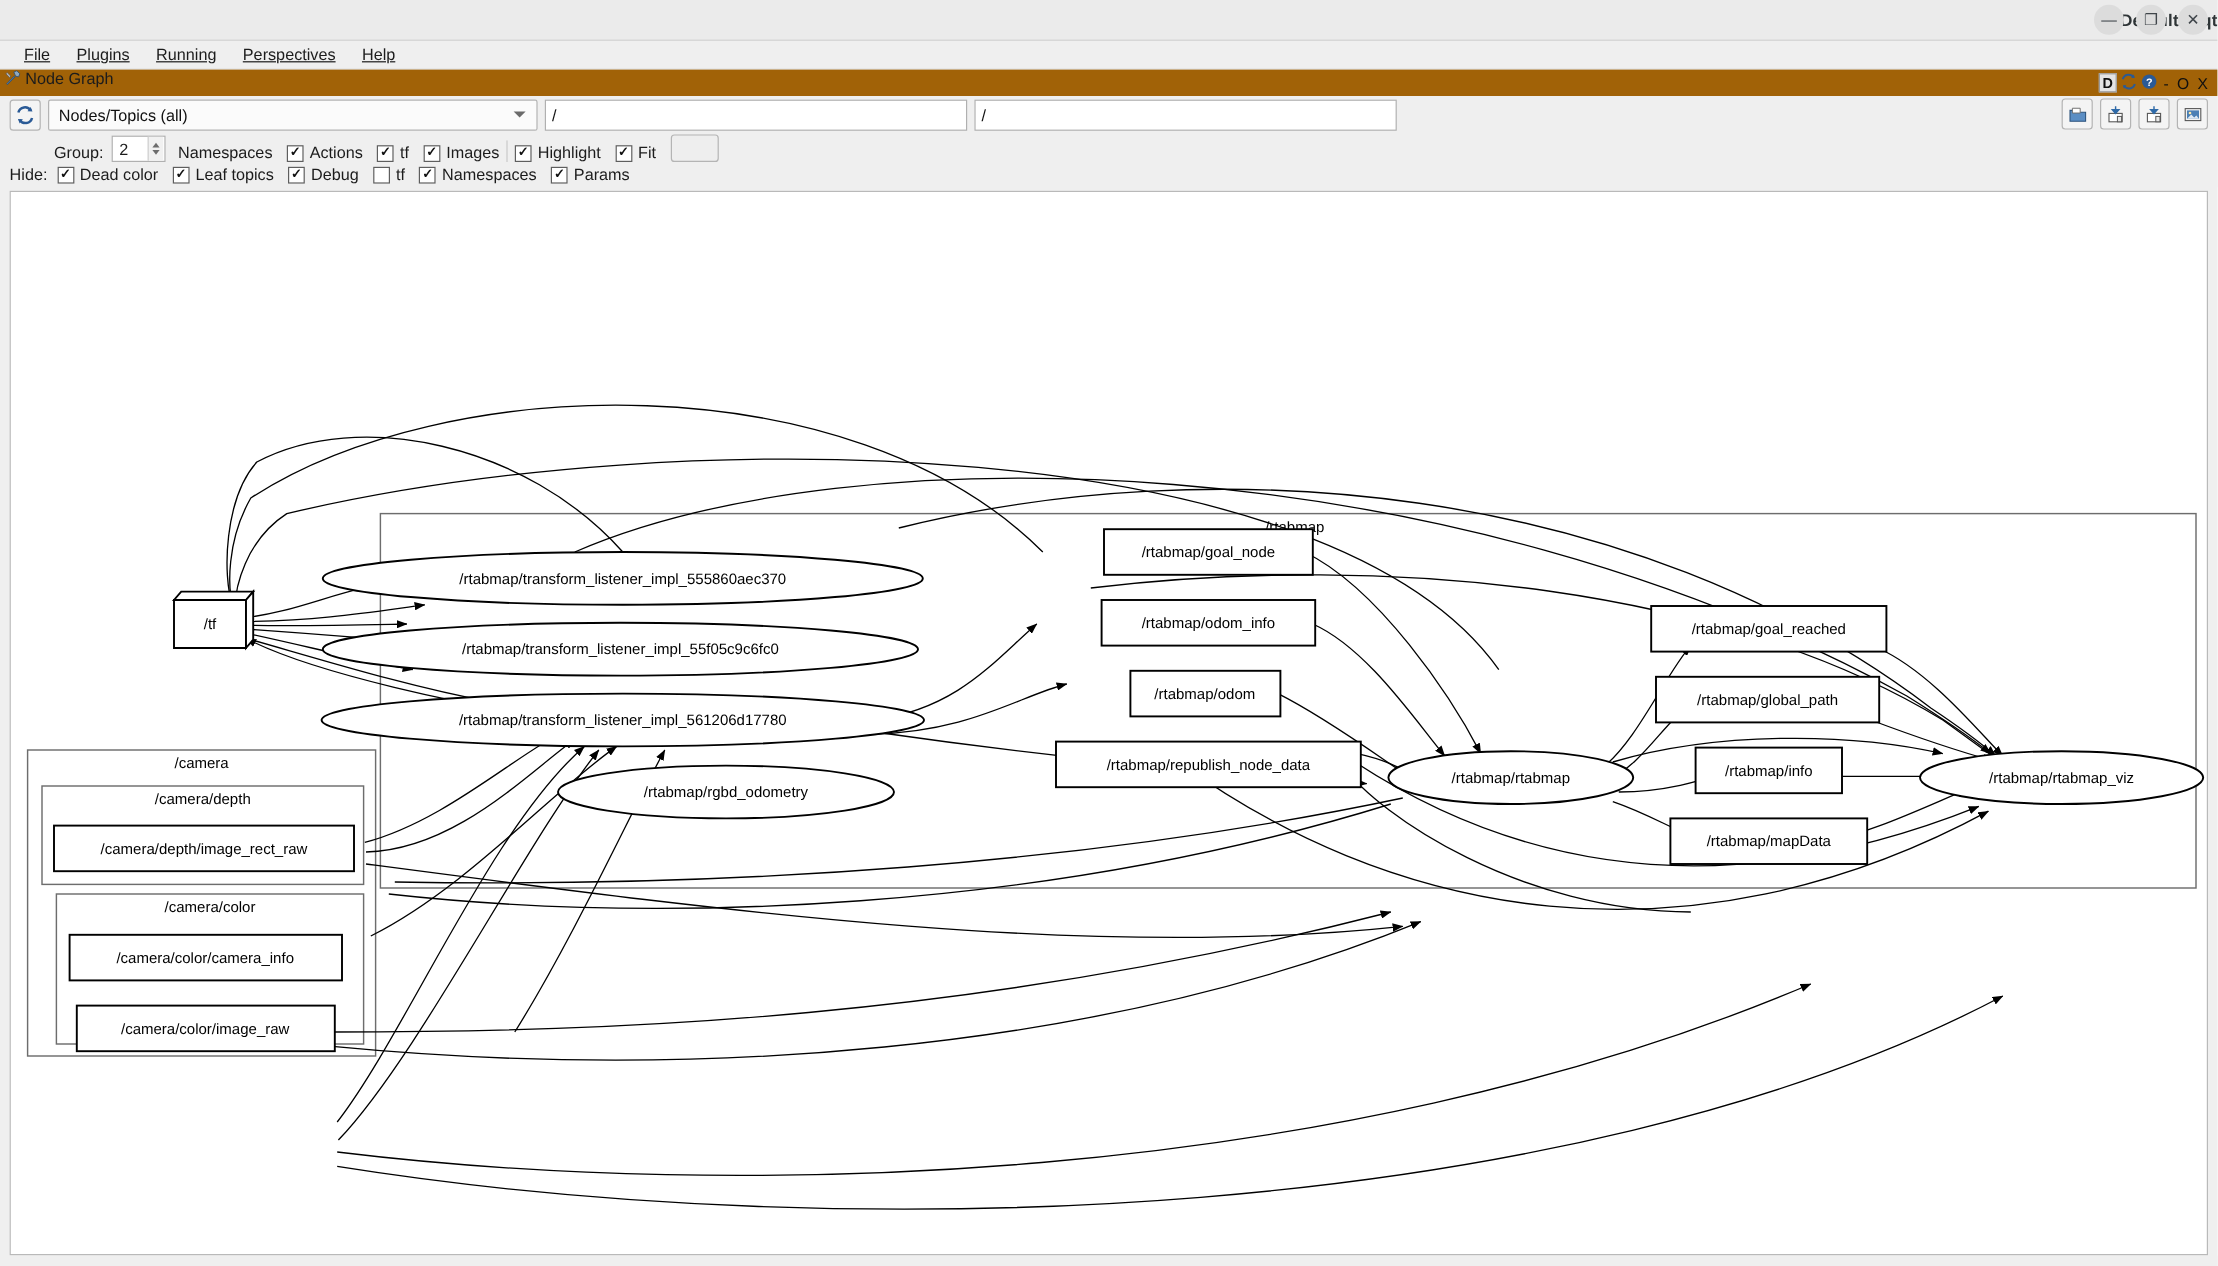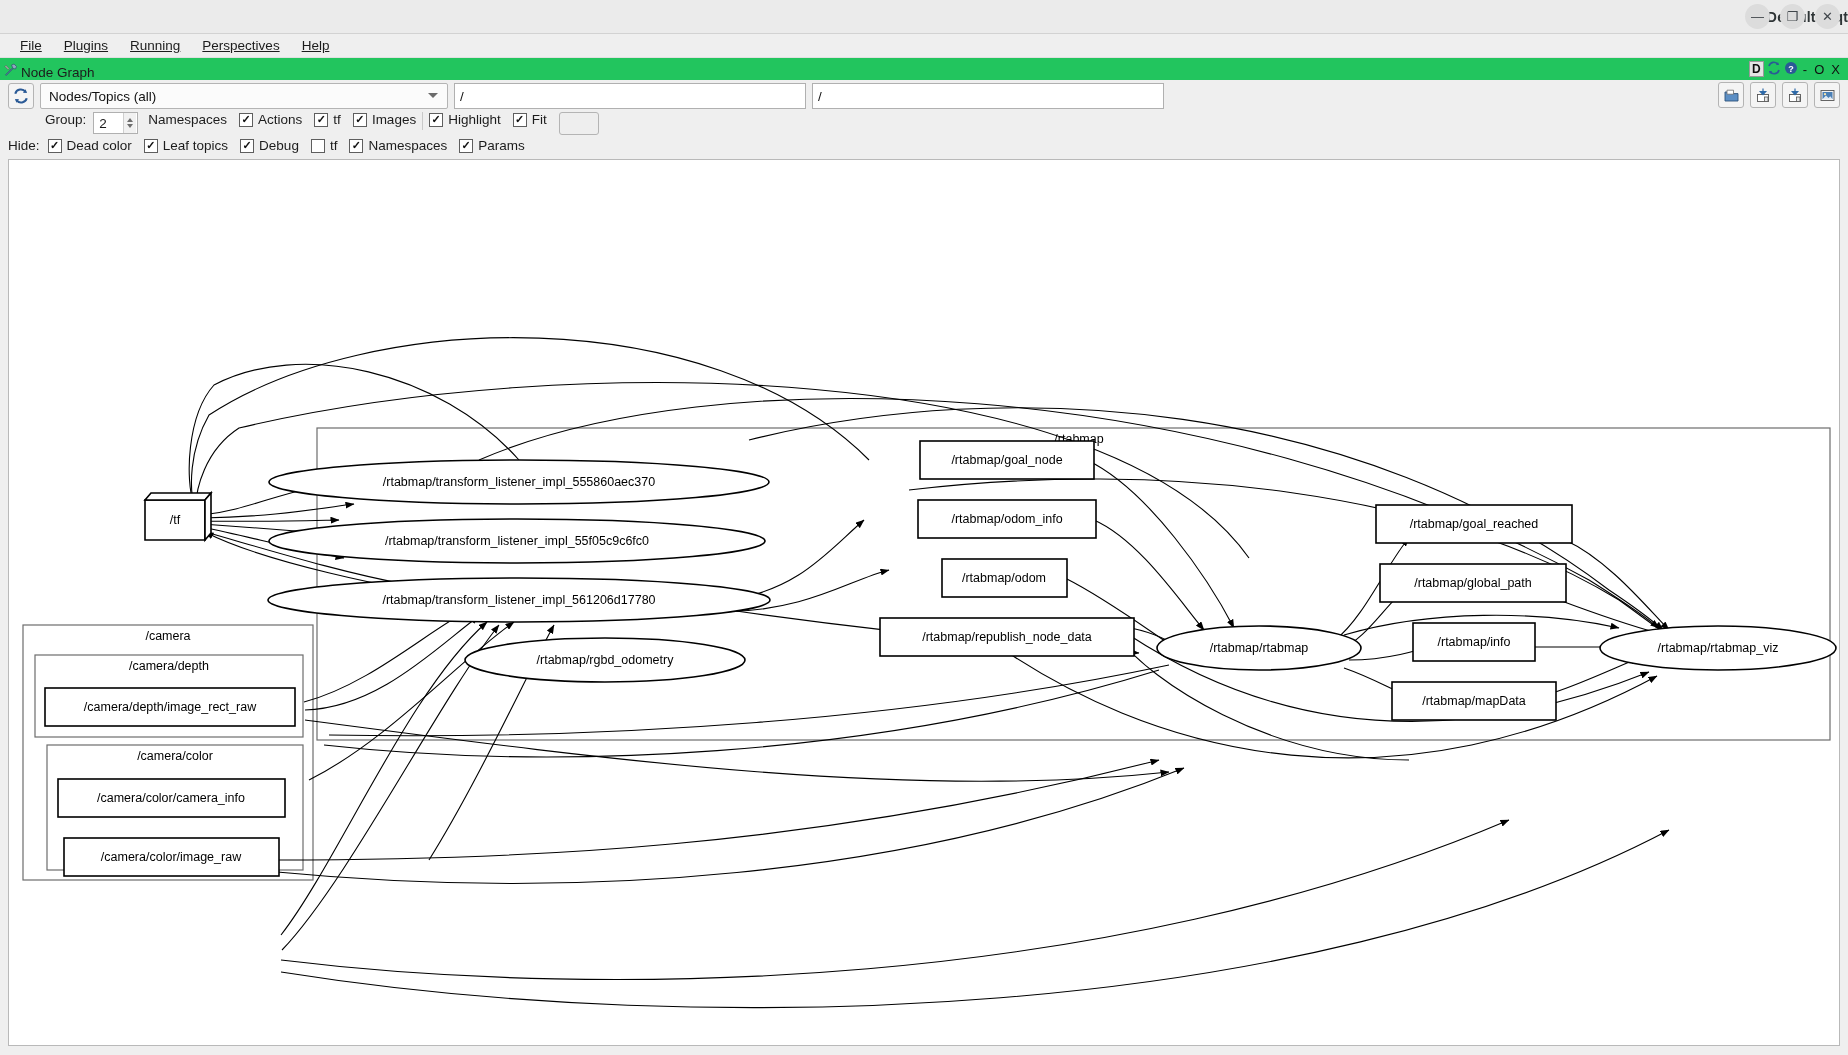--- a/index.html
+++ b/index.html
@@ -21,30 +21,30 @@
     width:25px;height:25px;border-radius:50%;background:#dcdcdc;
     display:flex;align-items:center;justify-content:center;
     font-size:13px;color:#40464b;line-height:1;
   }
   
   .menubar{height:23px;background:#efefef;display:flex;align-items:center;padding-left:9px;
            border-bottom:1px solid #e0e0e0;}
   .menuitem{padding:0 11px;font-size:13.5px;color:#1c1c1c;}
   .menuitem u{text-decoration:underline;}
   
-  .dockhdr{height:22px;background:#22c55e;display:flex;align-items:flex-end;position:relative;padding-left:4px;}
+  .dockhdr{height:22px;background:#a16207;display:flex;align-items:flex-start;position:relative;padding-left:4px;}
   .dockhdr .dname{font-size:13.5px;color:#1c1c1c;margin-left:3px;}
   .dockctrls{position:absolute;right:6px;top:0;height:22px;display:flex;align-items:center;gap:3px;}
   .dockctrls .dbox{
     border:1px solid #9a9a9a;background:#e4e4e4;font-size:12px;width:13px;height:14px;
     display:flex;align-items:center;justify-content:center;color:#101010;font-weight:bold;
   }
   .dockctrls .dash{font-size:13px;color:#101010;margin:0 2px;}
   
-  .tbrow{display:flex;align-items:flex-start;padding:3px 6px 2px 8px;gap:6px;background:#efefef;position:relative;}
+  .tbrow{display:flex;align-items:flex-end;padding:3px 6px 2px 8px;gap:6px;background:#efefef;position:relative;}
   .iconbtn{
     width:24px;height:24px;border:1px solid #b4b4b4;border-radius:3px;background:#f4f4f4;
     display:flex;align-items:center;justify-content:center;
   }
   select.combo,.combo{
     height:24px;width:350px;border:1px solid #b4b4b4;border-radius:2px;background:#fbfbfb;
     font-family:"Liberation Sans",sans-serif;font-size:13.5px;color:#111;
     padding-left:8px;display:flex;align-items:center;position:relative;
   }
   .combo .arrow{position:absolute;right:9px;top:9px;width:0;height:0;

